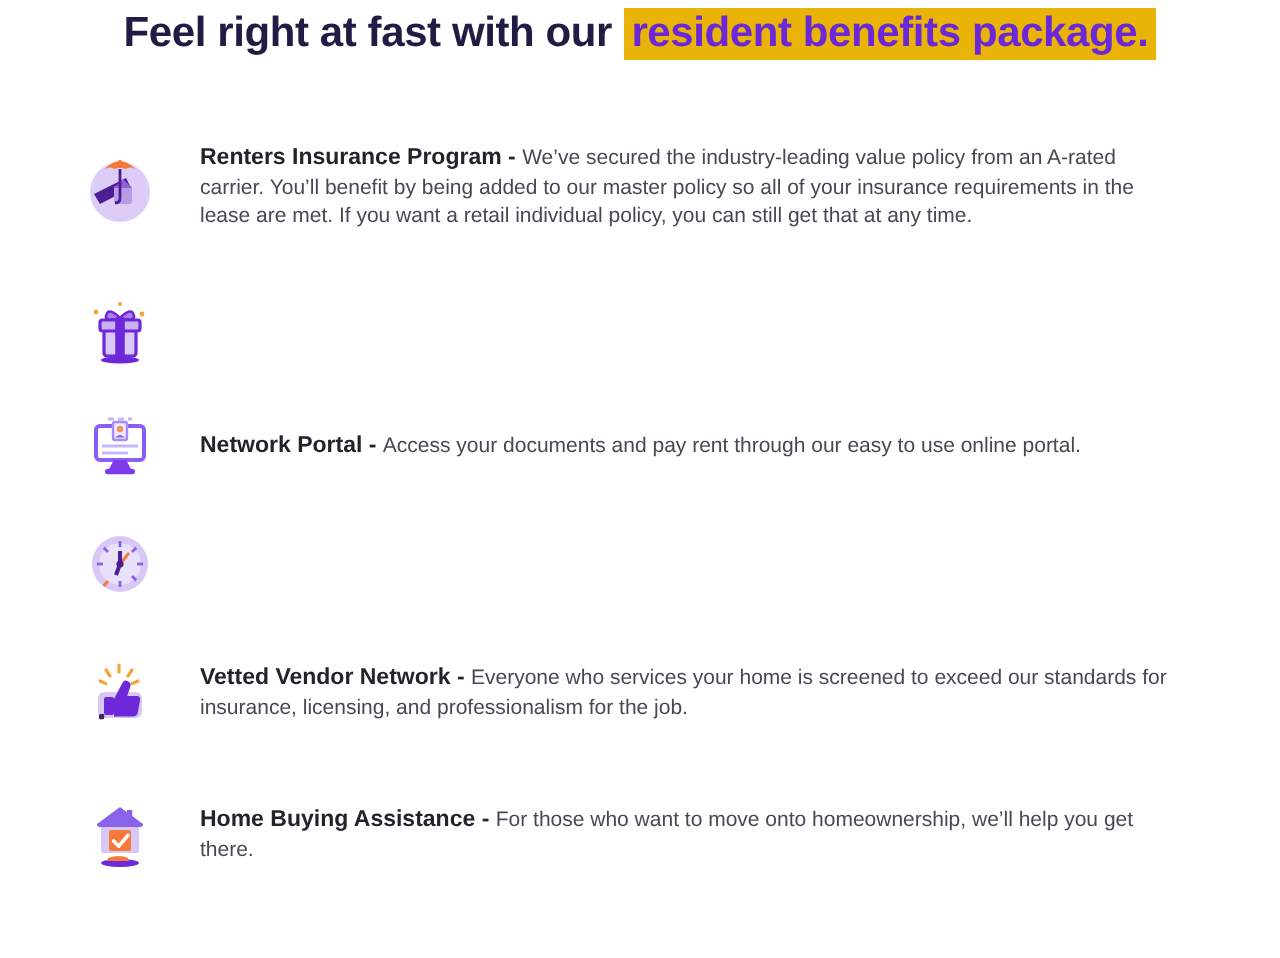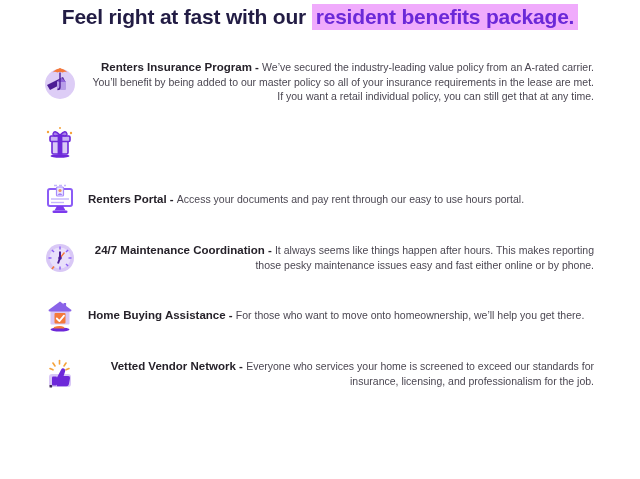--- a/index.html
+++ b/index.html
@@ -16,21 +16,21 @@
     margin: 0;
     padding-top: 5px;
     text-align: center;
     font-size: 21px;
     font-weight: 600;
     letter-spacing: -0.2px;
     color: #221c44;
     white-space: nowrap;
   }
   .title-highlight {
-    background: #f0abfc;
+    background: #eab308;
     color: #6b28d8;
     font-weight: 800;
     padding: 1px 4px 2px 4px;
   }
 
   .benefits-list { margin: 31px 44px 0 40px; }
 
   .benefit-row {
     display: flex;
     align-items: center;
@@ -38,26 +38,25 @@
     min-height: 40px;
   }
   .benefit-icon {
     flex: 0 0 40px;
     width: 40px; height: 40px;
     margin-right: 8px;
   }
   .benefit-icon svg { display: block; width: 40px; height: 40px; }
 
   .benefit-text {
-    margin: 0;
+    margin: 12px;
     font-size: 10.5px;
     line-height: 1.34;
     color: #4b4752;
     max-width: 506px;
-    text-align: right;
   }
   .benefit-title {
     font-weight: 700;
     font-size: 11.5px;
     color: #26222a;
   }
   .benefit-sep {
     font-weight: 700;
     font-size: 11.5px;
     color: #26222a;
@@ -114,21 +113,21 @@
           <rect x="8" y="9" width="24" height="17" rx="2" fill="#ffffff" stroke="#8b5cf6" stroke-width="2"></rect>
           <line x1="11" y1="19" x2="29" y2="19" stroke="#c4b5fd" stroke-width="1.4"></line>
           <line x1="11" y1="22.5" x2="24" y2="22.5" stroke="#c4b5fd" stroke-width="1.4"></line>
           <rect x="16.5" y="7" width="7" height="9" rx="1" fill="#ede9fe" stroke="#a78bfa" stroke-width="1.2"></rect>
           <circle cx="20" cy="10.5" r="1.6" fill="#f0925e"></circle>
           <path d="M17.5 14.8 q2.5 -2.6 5 0 Z" fill="#8b5cf6"></path>
           <path d="M17 26 L23 26 L25.5 30.5 L14.5 30.5 Z" fill="#7c3aed"></path>
           <rect x="12.5" y="30.5" width="15" height="2.6" rx="1.3" fill="#7c3aed"></rect>
         </svg>
       </span>
-      <p class="benefit-text"><strong class="benefit-title">Renters Portal</strong><span class="benefit-sep"> - </span><span>Access your documents and pay rent through our easy to use hours portal.</span></p>
+      <p class="benefit-text"><strong class="benefit-title">Network Portal</strong><span class="benefit-sep"> - </span><span>Access your documents and pay rent through our easy to use online portal.</span></p>
     </div>
 
     <div class="benefit-row">
       <span class="benefit-icon">
         <svg viewBox="0 0 40 40">
           <circle cx="20" cy="20" r="14" fill="#d9c8f6"></circle>
           <circle cx="20" cy="20" r="10.5" fill="#e9e0fb"></circle>
           <g stroke="#8b5cf6" stroke-width="1.4">
             <line x1="20" y1="8.5" x2="20" y2="11.5"></line>
             <line x1="20" y1="28.5" x2="20" y2="31.5"></line>
@@ -138,36 +137,20 @@
             <line x1="26" y1="26" x2="28.1" y2="28.1"></line>
             <line x1="28.1" y1="11.9" x2="26" y2="14"></line>
           </g>
           <line x1="14" y1="28.5" x2="11.9" y2="31" stroke="#f4793b" stroke-width="1.6"></line>
           <line x1="20" y1="20" x2="24.5" y2="14.5" stroke="#f4793b" stroke-width="1.4"></line>
           <line x1="20" y1="20" x2="20" y2="13.5" stroke="#4c1d95" stroke-width="2"></line>
           <line x1="20" y1="20" x2="18" y2="25.5" stroke="#4c1d95" stroke-width="2"></line>
           <circle cx="20" cy="20" r="1.8" fill="#4c1d95"></circle>
         </svg>
       </span>
-      <p class="benefit-text"><strong class="benefit-title">24/7 Maintenance Coordination</strong><span class="benefit-sep"> - </span><span>It always seems like things happen after hours. This makes reporting those pesky maintenance issues easy and fast either online or by phone.</span></p>
-    </div>
-
-    <div class="benefit-row">
-      <span class="benefit-icon">
-        <svg viewBox="0 0 40 40">
-          <ellipse cx="20" cy="33.5" rx="9.5" ry="2" fill="#6d28d9"></ellipse>
-          <path d="M14 31 q6 -2 10 0 l0.5 1.5 h-11 Z" fill="#f4793b"></path>
-          <rect x="10.5" y="13.5" width="19" height="15" rx="1" fill="#d9c8f6"></rect>
-          <path d="M8.5 14 L20 5.5 L31.5 14 Q31.5 15.5 30 15.5 L10 15.5 Q8.5 15.5 8.5 14 Z" fill="#8a63e8"></path>
-          <rect x="23.5" y="7" width="2.6" height="4" fill="#8a63e8"></rect>
-          <rect x="14.5" y="17" width="11" height="10.5" rx="1" fill="#f4793b"></rect>
-          <path d="M16.8 22.5 l2.6 2.6 l4.6 -5.4" stroke="#ffffff" stroke-width="1.8" fill="none" stroke-linecap="round" stroke-linejoin="round"></path>
-        </svg>
-      </span>
-      <p class="benefit-text"><strong class="benefit-title">Home Buying Assistance</strong><span class="benefit-sep"> - </span><span>For those who want to move onto homeownership, we’ll help you get there.</span></p>
     </div>
 
     <div class="benefit-row">
       <span class="benefit-icon">
         <svg viewBox="0 0 40 40">
           <g stroke="#f5a33b" stroke-width="1.6" stroke-linecap="round">
             <line x1="13" y1="9" x2="15" y2="12"></line>
             <line x1="19.5" y1="6.5" x2="19.5" y2="10"></line>
             <line x1="26" y1="9" x2="24" y2="12"></line>
             <line x1="10" y1="14.5" x2="13" y2="15.8"></line>
@@ -175,14 +158,29 @@
           </g>
           <rect x="9" y="20" width="22" height="13" rx="3" fill="#d9c8f6"></rect>
           <rect x="12" y="22.5" width="5" height="9" rx="1" fill="#6d28d9"></rect>
           <path d="M17 23.5 l4.2 -8 q1 -1.8 2.8 -0.9 q1.8 0.9 1.1 2.9 l-1.5 4.5 h4.6 q2.2 0 1.8 2.2 l-1.1 6 q-0.4 2 -2.4 2 h-9.5 Z" fill="#6d28d9"></path>
           <rect x="9.5" y="31" width="2.6" height="2.6" rx="0.6" fill="#3b2a52"></rect>
         </svg>
       </span>
       <p class="benefit-text"><strong class="benefit-title">Vetted Vendor Network</strong><span class="benefit-sep"> - </span><span>Everyone who services your home is screened to exceed our standards for insurance, licensing, and professionalism for the job.</span></p>
     </div>
 
+    <div class="benefit-row">
+      <span class="benefit-icon">
+        <svg viewBox="0 0 40 40">
+          <ellipse cx="20" cy="33.5" rx="9.5" ry="2" fill="#6d28d9"></ellipse>
+          <path d="M14 31 q6 -2 10 0 l0.5 1.5 h-11 Z" fill="#f4793b"></path>
+          <rect x="10.5" y="13.5" width="19" height="15" rx="1" fill="#d9c8f6"></rect>
+          <path d="M8.5 14 L20 5.5 L31.5 14 Q31.5 15.5 30 15.5 L10 15.5 Q8.5 15.5 8.5 14 Z" fill="#8a63e8"></path>
+          <rect x="23.5" y="7" width="2.6" height="4" fill="#8a63e8"></rect>
+          <rect x="14.5" y="17" width="11" height="10.5" rx="1" fill="#f4793b"></rect>
+          <path d="M16.8 22.5 l2.6 2.6 l4.6 -5.4" stroke="#ffffff" stroke-width="1.8" fill="none" stroke-linecap="round" stroke-linejoin="round"></path>
+        </svg>
+      </span>
+      <p class="benefit-text"><strong class="benefit-title">Home Buying Assistance</strong><span class="benefit-sep"> - </span><span>For those who want to move onto homeownership, we’ll help you get there.</span></p>
+    </div>
+
   </div>
 </div>
 
 </body></html>

